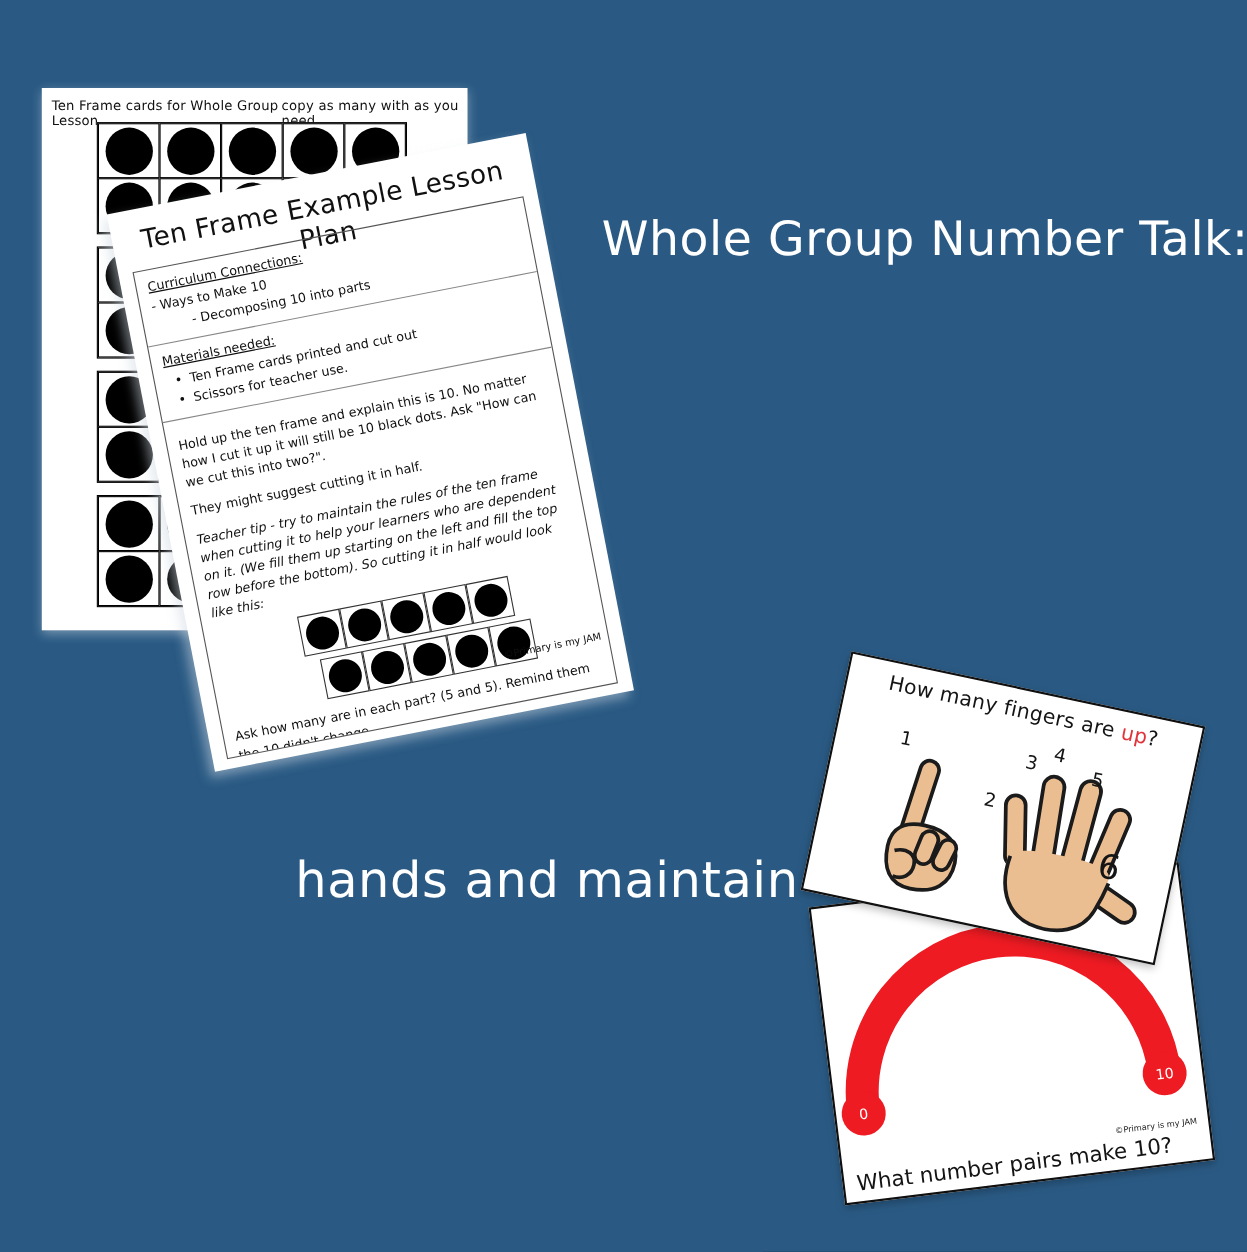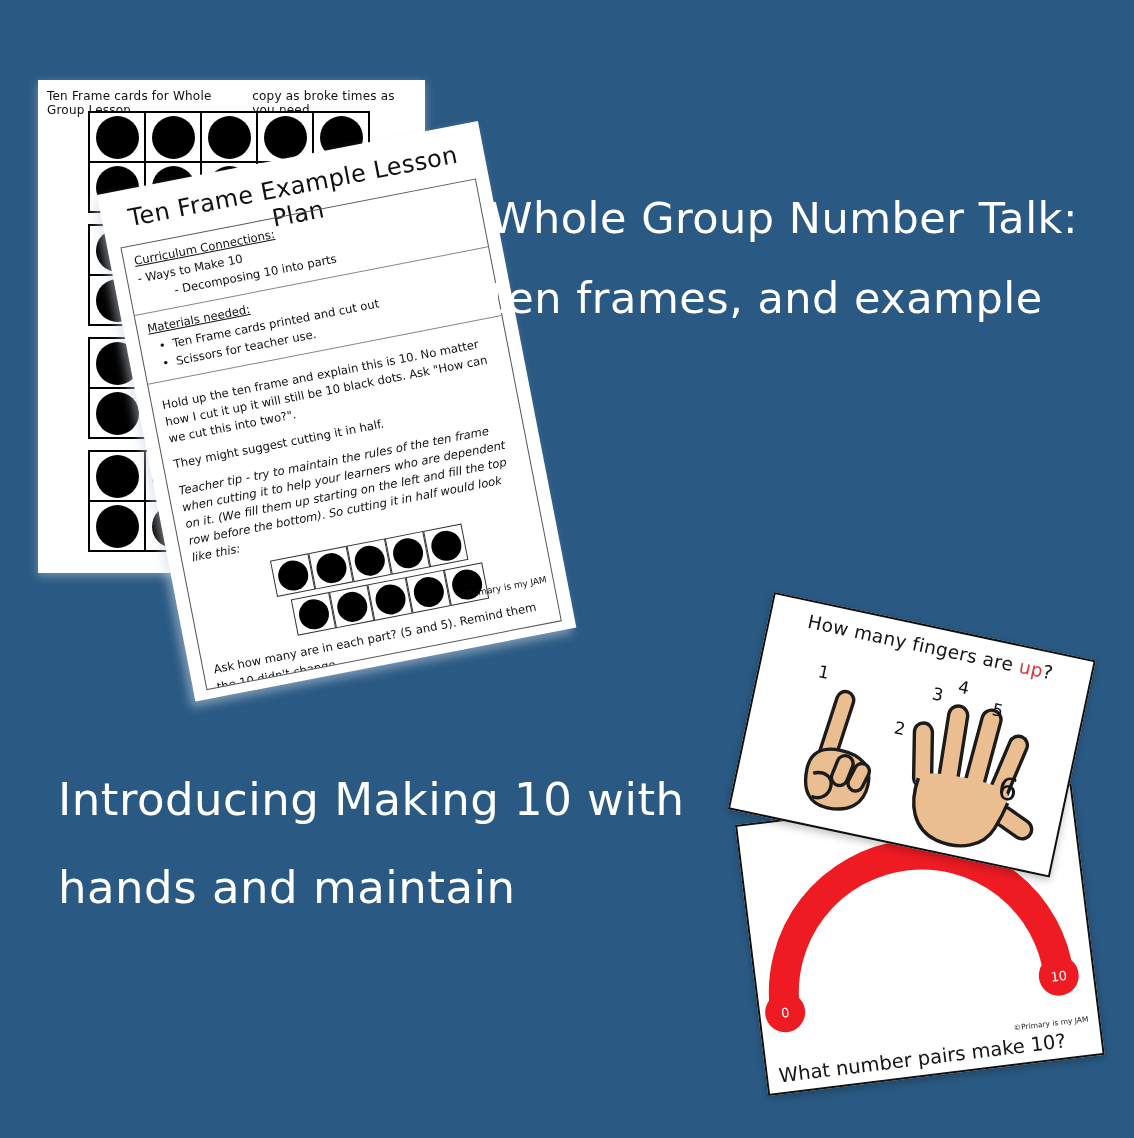--- a/index.html
+++ b/index.html
@@ -36,21 +36,21 @@
   .tip{font-style:italic;}
   .strip{display:grid;grid-template-columns:repeat(5,39px);grid-auto-rows:37px;
          width:max-content;}
   .strip .tf-cell{border:1px solid #333;}
   .strip .dot{width:30px;height:30px;}
   #strip1{margin:8px 0 0 76px;}
   #strip2{margin:5px 0 6px 89px;}
   .lesson-credit{position:absolute;right:6px;bottom:36px;font-size:9px;}
 
   
-  .caption{position:absolute;color:#ffffff;text-align:left;z-index:3;letter-spacing:.5px;}
+  .caption{position:absolute;color:#ffffff;text-align:right;z-index:3;letter-spacing:.5px;}
   #cap-top{left:490px;top:178px;width:645px;font-size:43px;line-height:80px;}
   #cap-bottom{left:58px;top:756px;width:668px;font-size:45px;line-height:88px;}
 
   
   #fingers-card{left:774px;top:592px;width:325px;height:218px;z-index:6;
                 transform:rotate(12deg);transform-origin:top left;
                 border:2px solid #101010;overflow:hidden;box-shadow:0 3px 8px rgba(0,0,0,.25);}
   .fc-title{text-align:center;font-size:18.5px;margin-top:9px;color:#141414;letter-spacing:.3px;}
   .red{color:#E0333A;}
   .num{position:absolute;color:#141414;font-size:17px;z-index:3;}
@@ -74,21 +74,21 @@
   .rc-credit{position:absolute;right:10px;bottom:31px;font-size:7.5px;color:#222;}
 </style>
 </head>
 <body>
 
 <div class="canvas">
 
   <div class="page" id="cards-page">
     <div class="cards-header">
       <span>Ten Frame cards for Whole Group Lesson</span>
-      <span>copy as broke times as you need</span>
+      <span>copy as many with as you need</span>
     </div>
     <div id="tf-frames">
         <div class="tframe">
           <div class="tf-cell">
             <div class="dot"></div>
           </div>
           <div class="tf-cell">
             <div class="dot"></div>
           </div>
           <div class="tf-cell">
@@ -271,24 +271,22 @@
         <div class="para" style="margin-bottom:2px">Ask how many are in each part? (5 and 5). Remind them the 10 didn't change.</div>
         <div class="para" style="margin-top:2px">We just broke it into parts. 5 + 5 = 10.</div>
         <div class="para">Pick up another ten frame and ask if we can cut it a different way?</div>
       </div>
       <div class="lesson-credit">©Primary is my JAM</div>
     </div>
   </div>
 
   <div class="caption" id="cap-top">
     <div>Whole Group Number Talk:</div>
-    <div>ten frames, and example</div>
   </div>
   <div class="caption" id="cap-bottom">
-    <div>Introducing Making 10 with</div>
     <div>hands and maintain</div>
   </div>
 
   <div class="page" id="fingers-card">
     <div class="fc-title">
       <span>How many fingers are </span><span class="red">up</span><span>?</span>
     </div>
 
     <span class="num" id="n1">1</span>
     <span class="num" id="n2">2</span>

